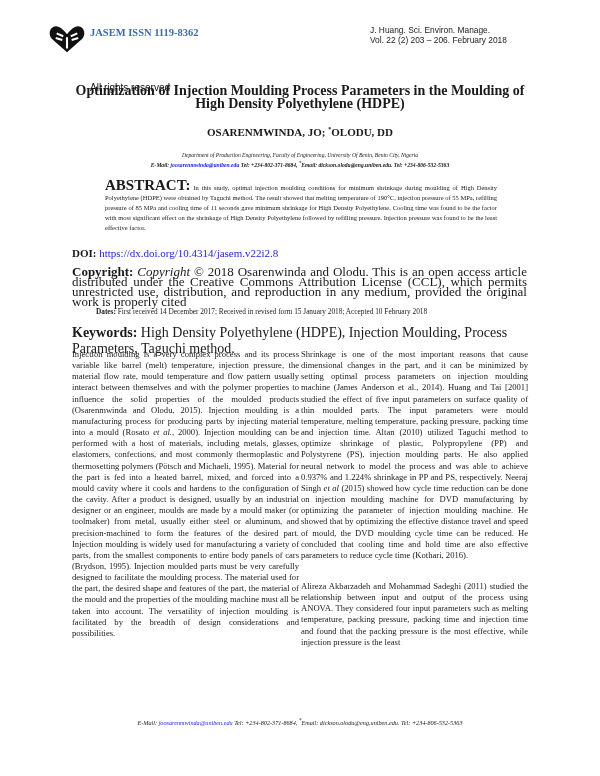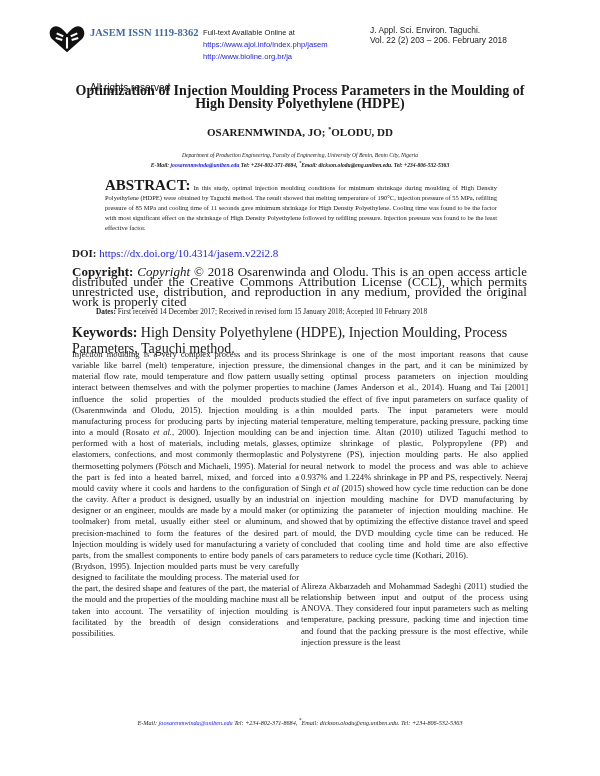--- a/index.html
+++ b/index.html
@@ -52,27 +52,22 @@
 
 <div class="header">
   <svg class="logo" viewBox="0 0 40 32">
     <path d="M20 30 L4 16 C-2 9 4 0 11 3 C15 5 18 8 20 11 C22 8 25 5 29 3 C36 0 42 9 36 16 Z" fill="#111"></path>
     <path d="M9 10 L16 13 M8 15 L15 17 M31 10 L24 13 M32 15 L25 17 M20 14 L20 26" stroke="#fff" stroke-width="2.2" fill="none"></path>
   </svg>
   <div class="brand">
     <div class="issn">JASEM ISSN 1119-8362</div>
     <div class="rights">All rights reserved</div>
   </div>
-  <div class="avail">
-    <div>Full-text Available Online at</div>
-    <div><a>https://www.ajol.info/index.php/jasem</a></div>
-    <div><a>http://www.bioline.org.br/ja</a></div>
-  </div>
   <div class="journal">
-    <div>J. Appl. Sci. Environ. Taguchi.</div>
+    <div>J. Huang. Sci. Environ. Manage.</div>
     <div>Vol. 22 (2) 203 – 206.  February 2018</div>
   </div>
 </div>
 
 <div class="title serif">Optimization of Injection Moulding Process Parameters in the Moulding of High Density Polyethylene (HDPE)</div>
 
 <div class="authors serif">
   <span>OSARENMWINDA, JO; </span><sup>*</sup><span>OLODU, DD</span>
 </div>
 

